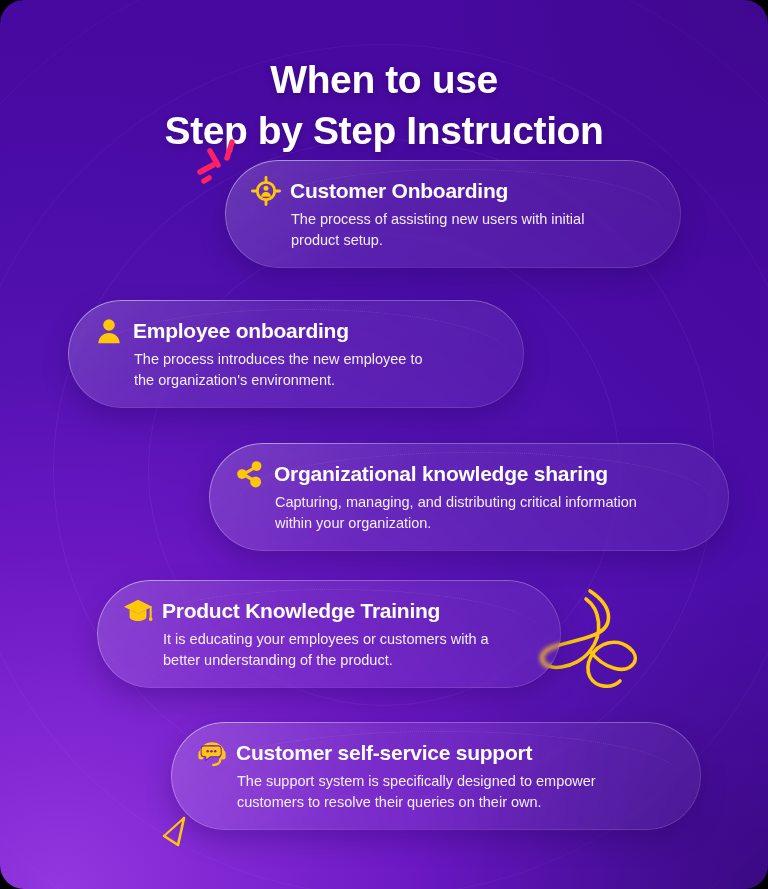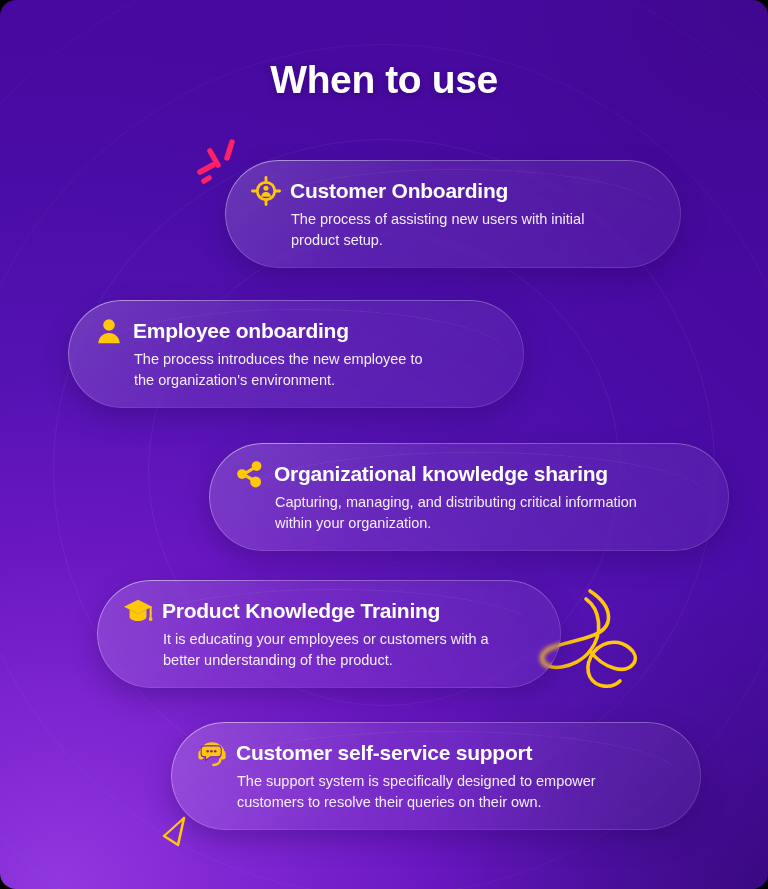--- a/index.html
+++ b/index.html
@@ -11,21 +11,21 @@
     width: 768px;
     height: 889px;
     overflow: hidden;
     font-family: "Liberation Sans", sans-serif;
   }
 
   #canvas {
     position: relative;
     width: 768px;
     height: 889px;
-    border-radius: 16px;
+    border-radius: 24px;
     overflow: hidden;
     background:
       radial-gradient(120% 95% at 8% 100%, #9138E0 0%, #8229D4 16%, #6A17C2 40%, #5412B2 62%, #4B0DA8 82%, #47099F 100%),
       linear-gradient(155deg, #4B0DA8 0%, #5511B4 45%, #6E19C6 75%, #8B2FD8 100%);
     background-blend-mode: normal;
   }
 
   
   .rings {
     position: absolute;
@@ -164,20 +164,21 @@
   <div class="rings">
     <div class="ring r1"></div>
     <div class="ring r2"></div>
     <div class="ring r3"></div>
     <div class="ring r4"></div>
   </div>
   <div class="vignette"></div>
 
   <h1 class="heading">
     <span class="line">When to use</span>
+    <span class="line">Step by Step Instruction</span>
   </h1>
 
   <svg class="deco" id="sparkle" width="70" height="66" viewBox="0 0 70 66">
     <g stroke="#FF2166" stroke-width="5.5" stroke-linecap="round">
       <line x1="20" y1="34" x2="33" y2="27"></line>
       <line x1="30" y1="13" x2="38" y2="27"></line>
       <line x1="52" y1="4" x2="47" y2="20"></line>
       <line x1="24" y1="43" x2="29" y2="40"></line>
     </g>
   </svg>

